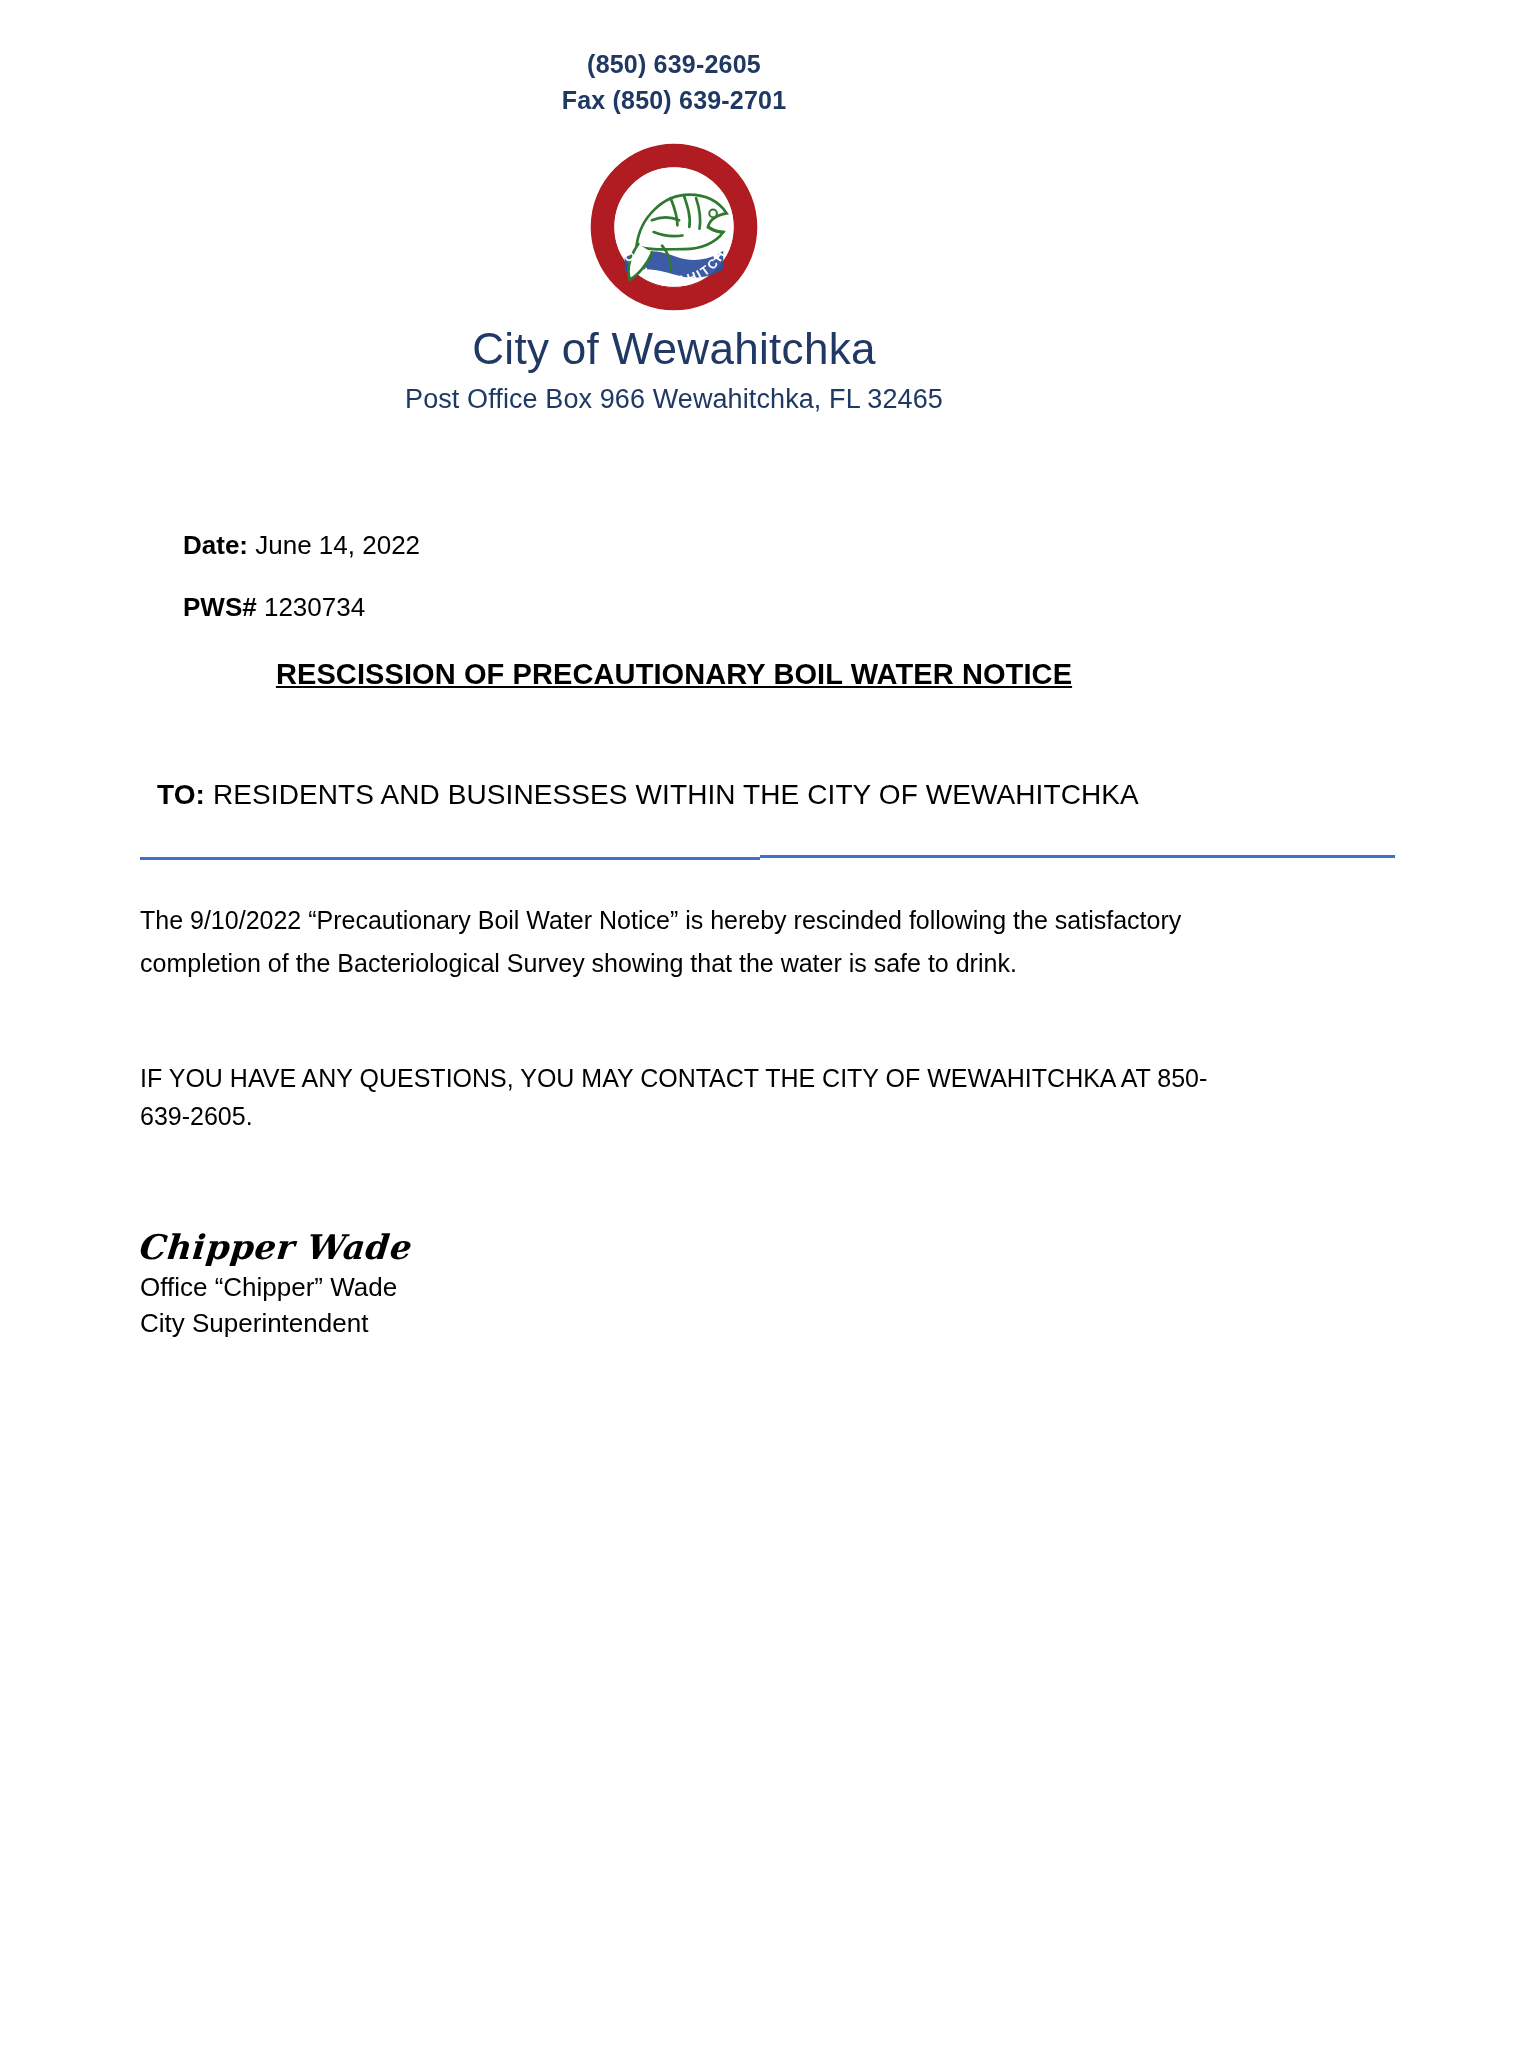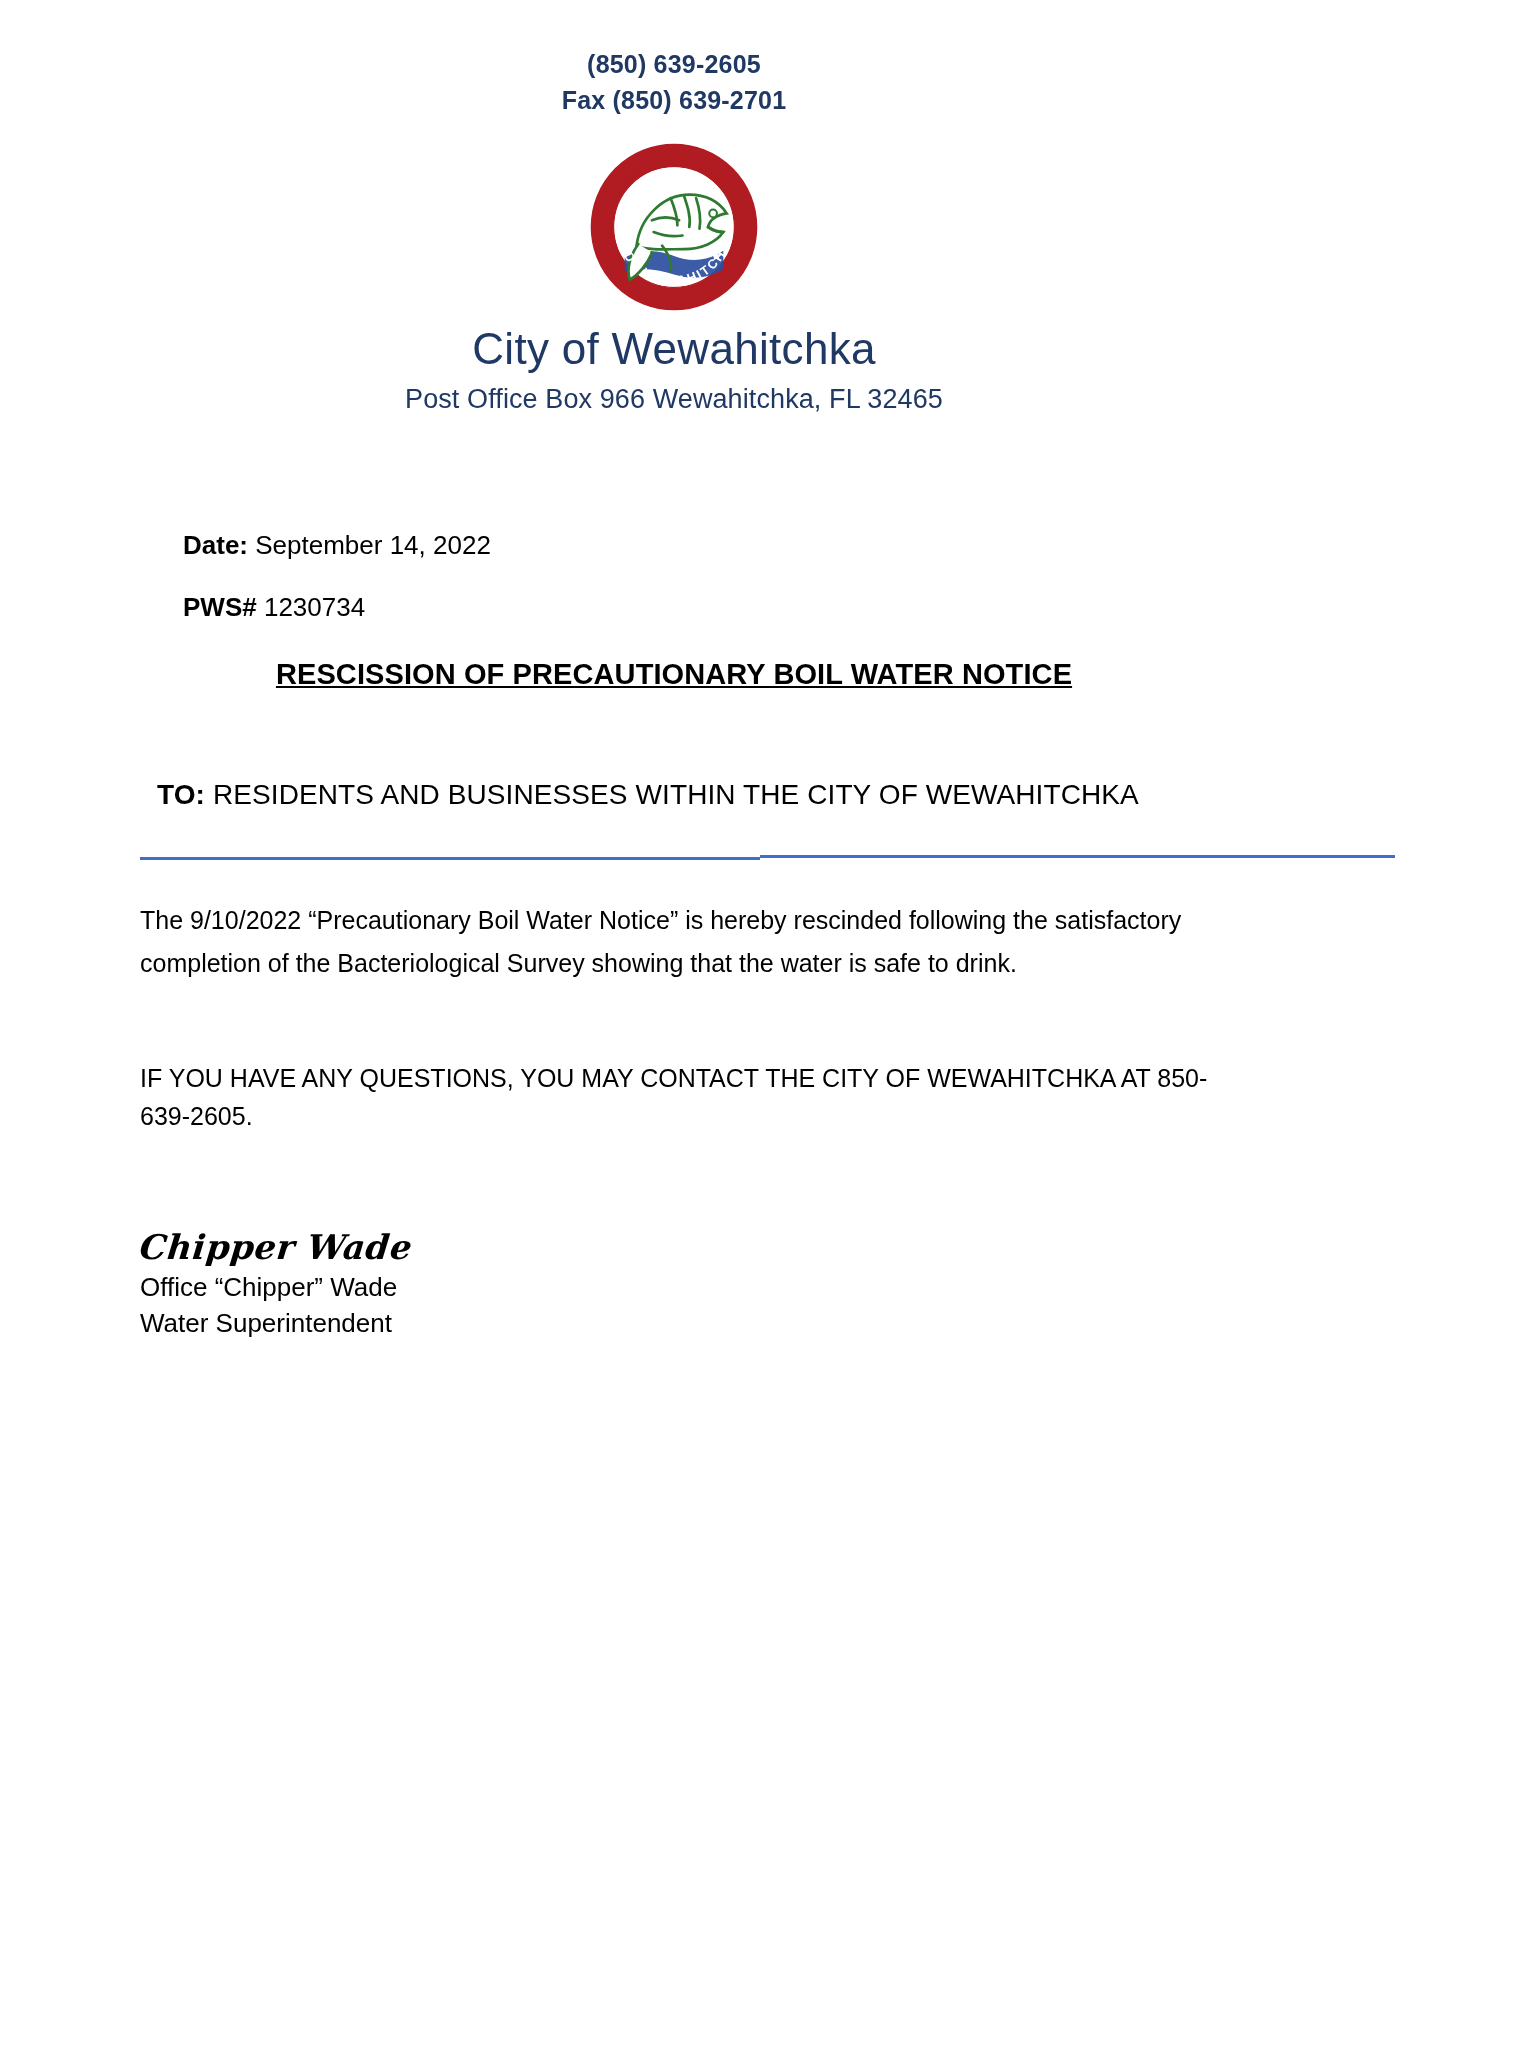--- a/index.html
+++ b/index.html
@@ -217,21 +217,21 @@
 
     <div class="org-name">City of Wewahitchka</div>
 
     <div class="org-address">Post Office Box 966 Wewahitchka, FL 32465</div>
   </div>
 
   <div class="content">
 
     <div class="meta-line">
       <span class="lbl">Date:</span>
-      <span>September 14, 2022</span>
+      <span>June 14, 2022</span>
     </div>
 
     <div class="meta-line">
       <span class="lbl">PWS#</span>
       <span>1230734</span>
     </div>
 
     <div class="doc-title">RESCISSION OF PRECAUTIONARY BOIL WATER NOTICE</div>
 
     <div class="to-line">
@@ -244,17 +244,17 @@
       <div class="rule-right"></div>
     </div>
 
     <div class="para">The 9/10/2022 “Precautionary Boil Water Notice” is hereby rescinded following the satisfactory completion of the Bacteriological Survey showing that the water is safe to drink.</div>
 
     <div class="contact-line">IF YOU HAVE ANY QUESTIONS, YOU MAY CONTACT THE CITY OF WEWAHITCHKA AT 850-639-2605.</div>
 
     <div class="signature-block">
       <div class="signature">Chipper Wade</div>
       <div class="sig-name">Office “Chipper” Wade</div>
-      <div class="sig-title">Water Superintendent</div>
+      <div class="sig-title">City Superintendent</div>
     </div>
 
   </div>
 </div>
 
 </body></html>

